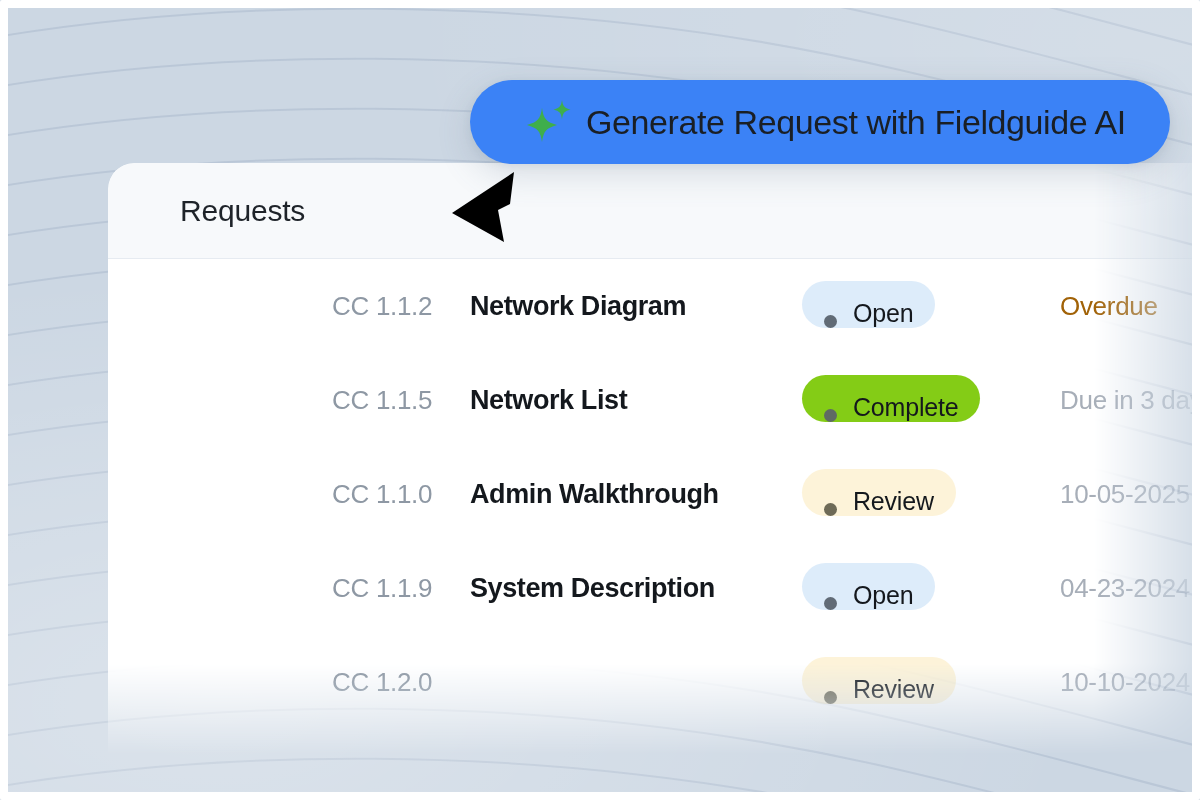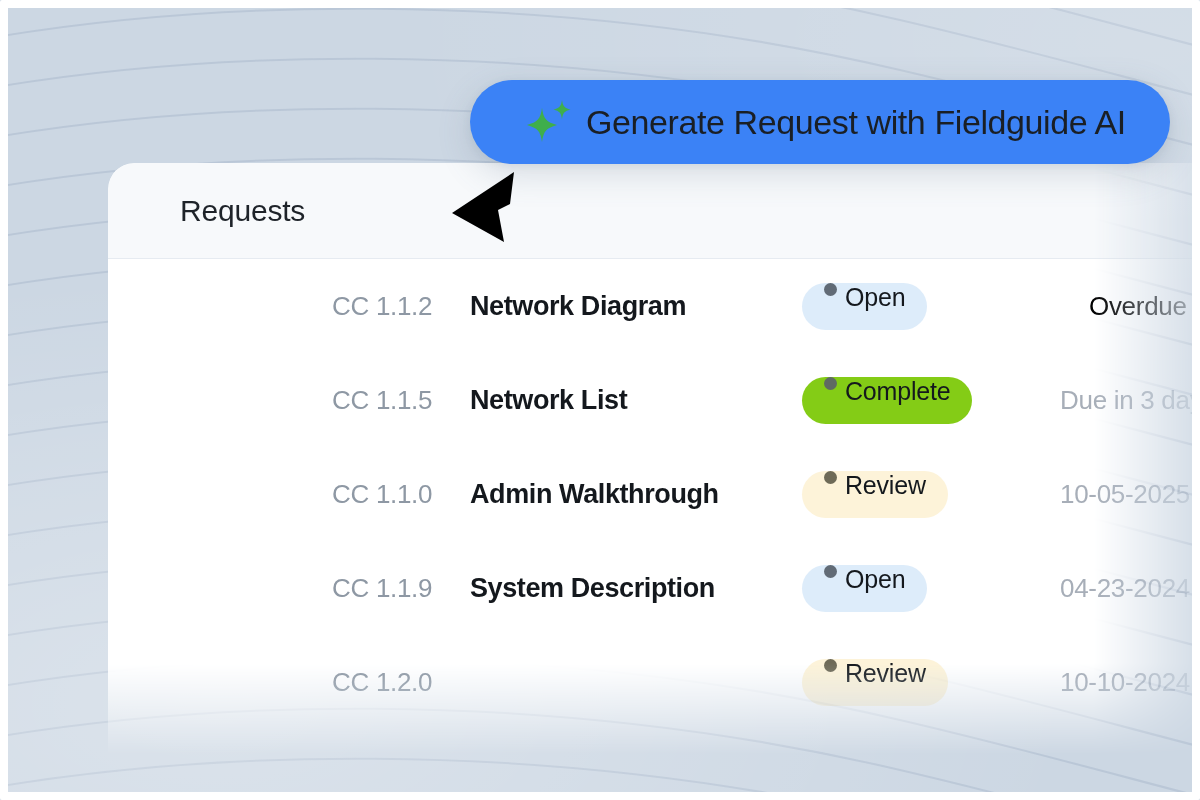--- a/index.html
+++ b/index.html
@@ -137,22 +137,22 @@
     margin-left: 23px;
   }
 
   .cell-status {
     position: absolute;
     left: 694px;
   }
 
   .status-badge {
     display: inline-flex;
-    align-items: flex-start;
-    gap: 8px;
+    align-items: flex-end;
+    gap: 16px;
     height: 47px;
     padding: 0 22px;
     border-radius: 24px;
     font-size: 25px;
     font-weight: 400;
     color: #14181d;
     letter-spacing: -0.2px;
     white-space: nowrap;
   }
 
@@ -176,22 +176,21 @@
     position: absolute;
     left: 952px;
     font-size: 26px;
     font-weight: 400;
     color: #a7aeb8;
     letter-spacing: -0.3px;
     white-space: nowrap;
   }
 
   .cell-due.due-overdue {
-    color: #000000;
-    margin-left: 29px;
+    color: #a16207;
   }
 
   
   #generate-request-pill {
     position: absolute;
     left: 470px;
     top: 80px;
     width: 700px;
     height: 84px;
     background: #3b82f6;

